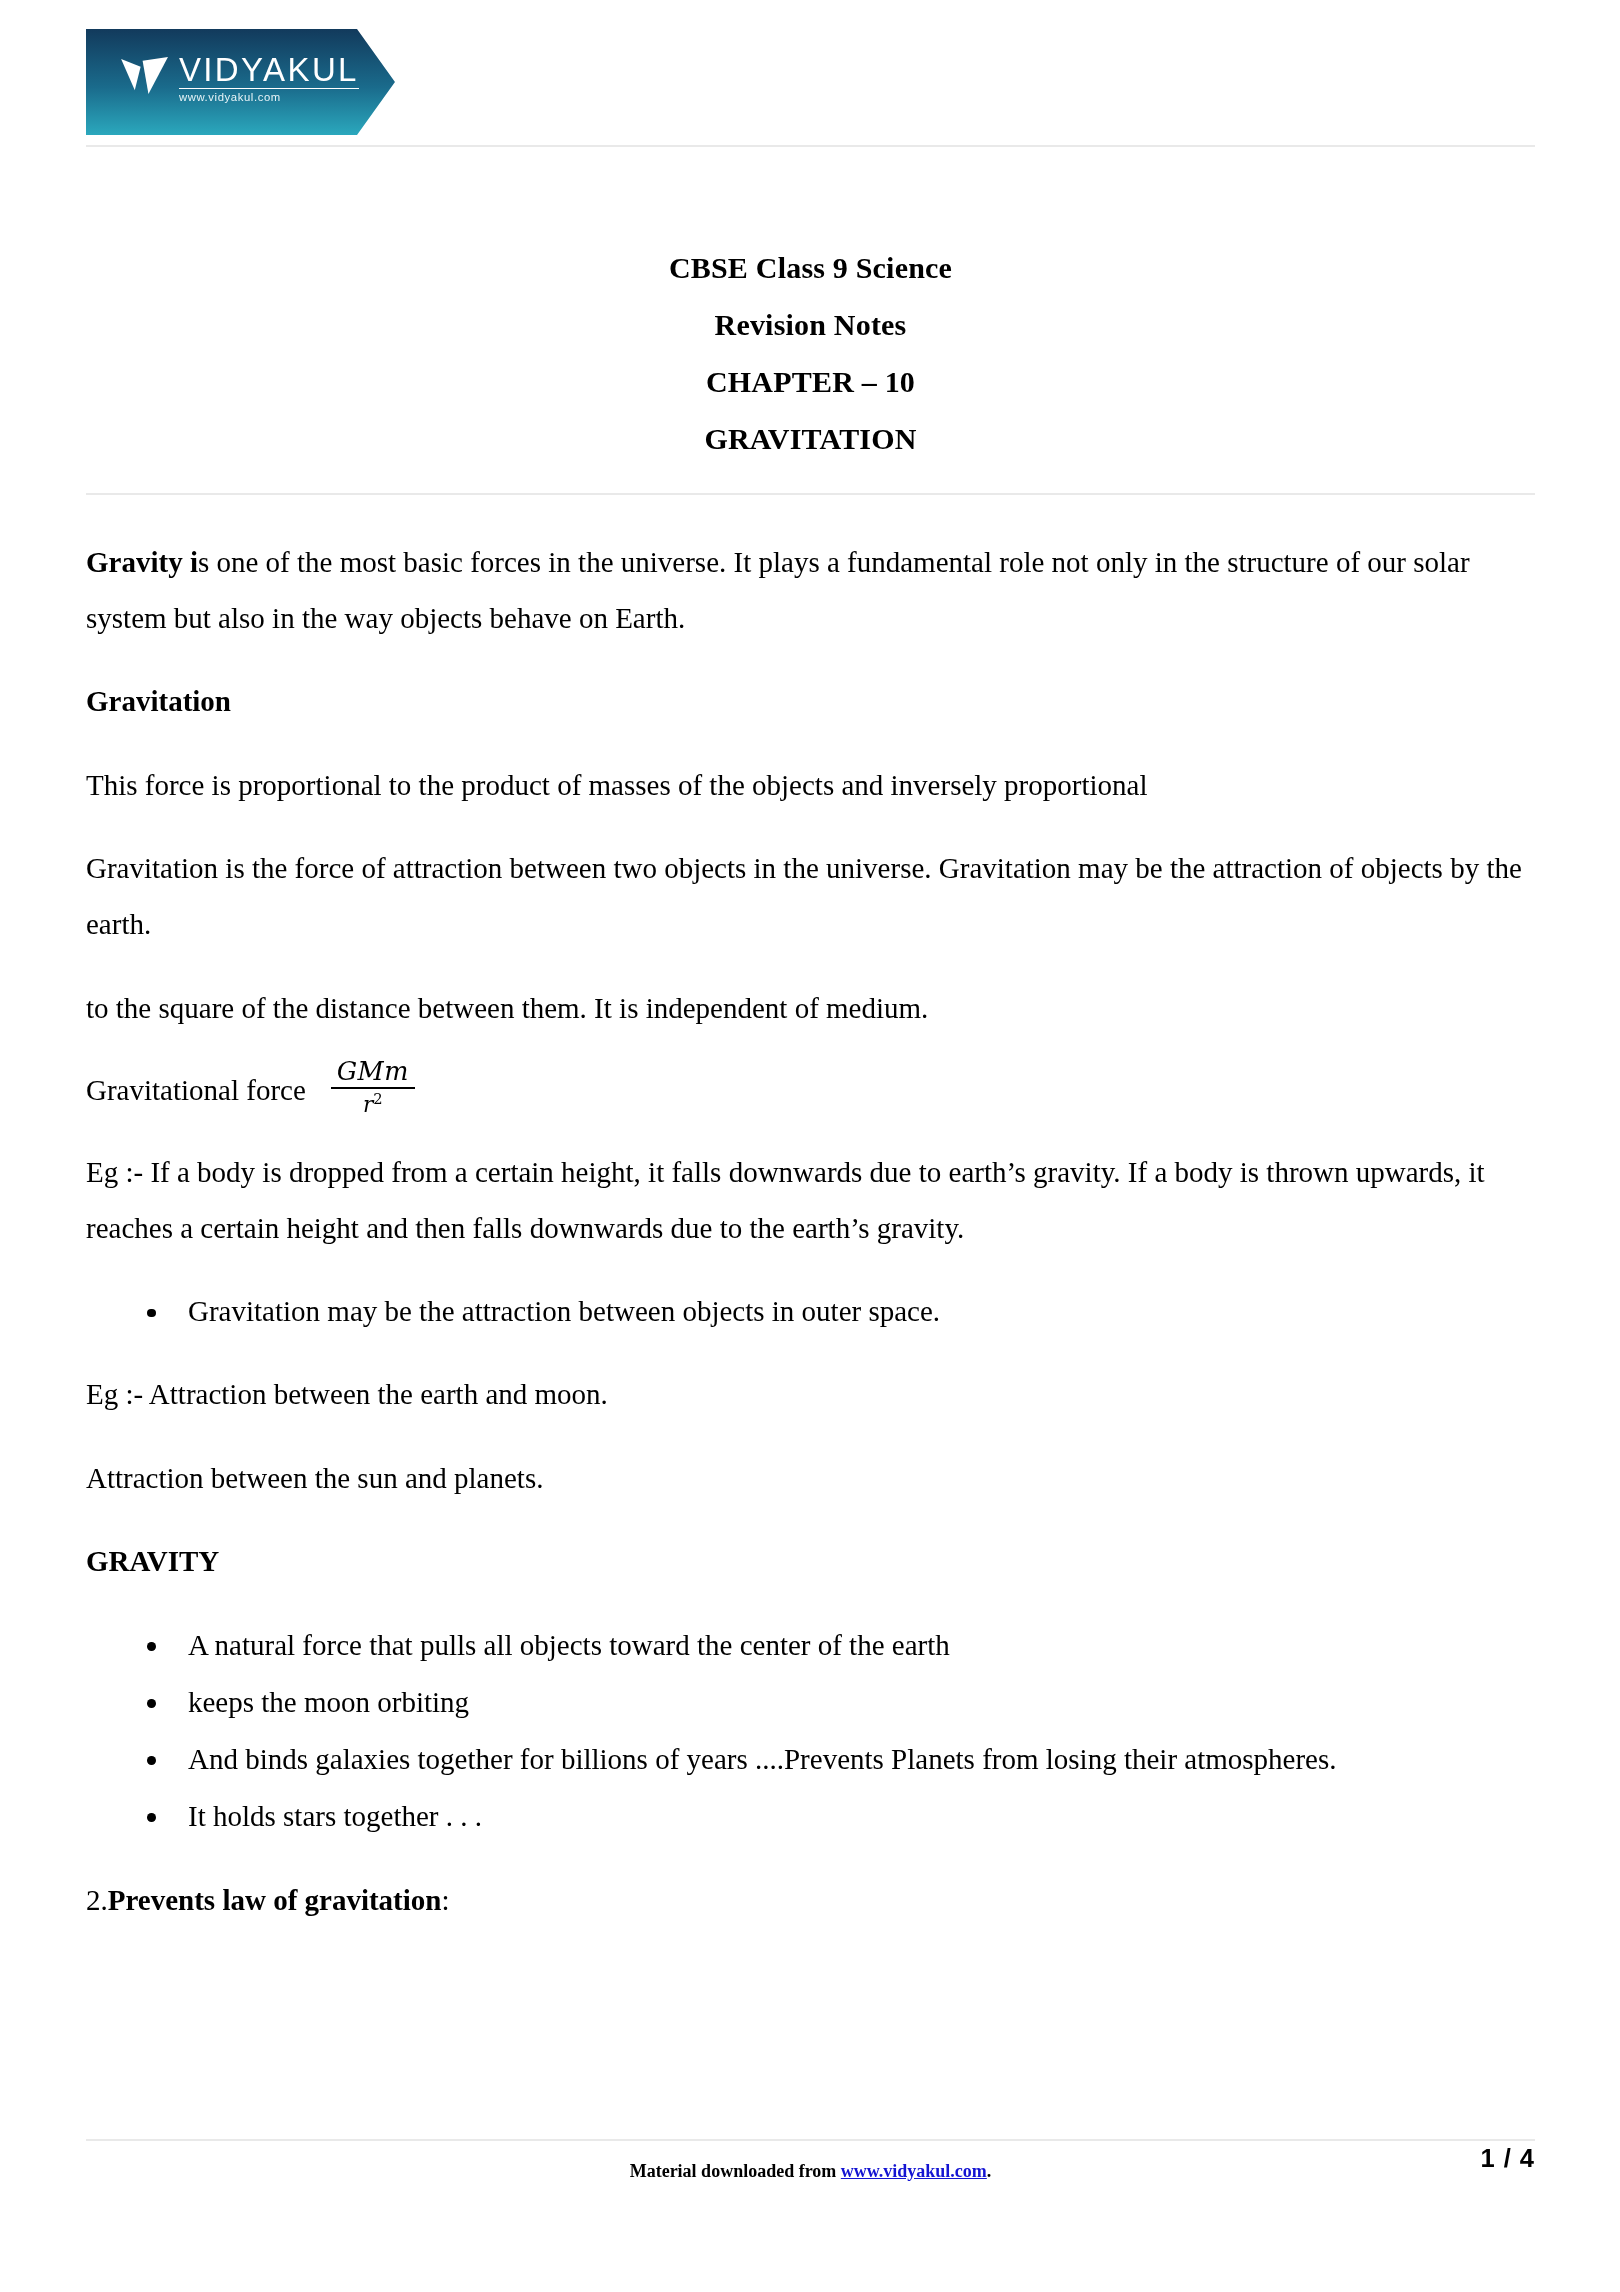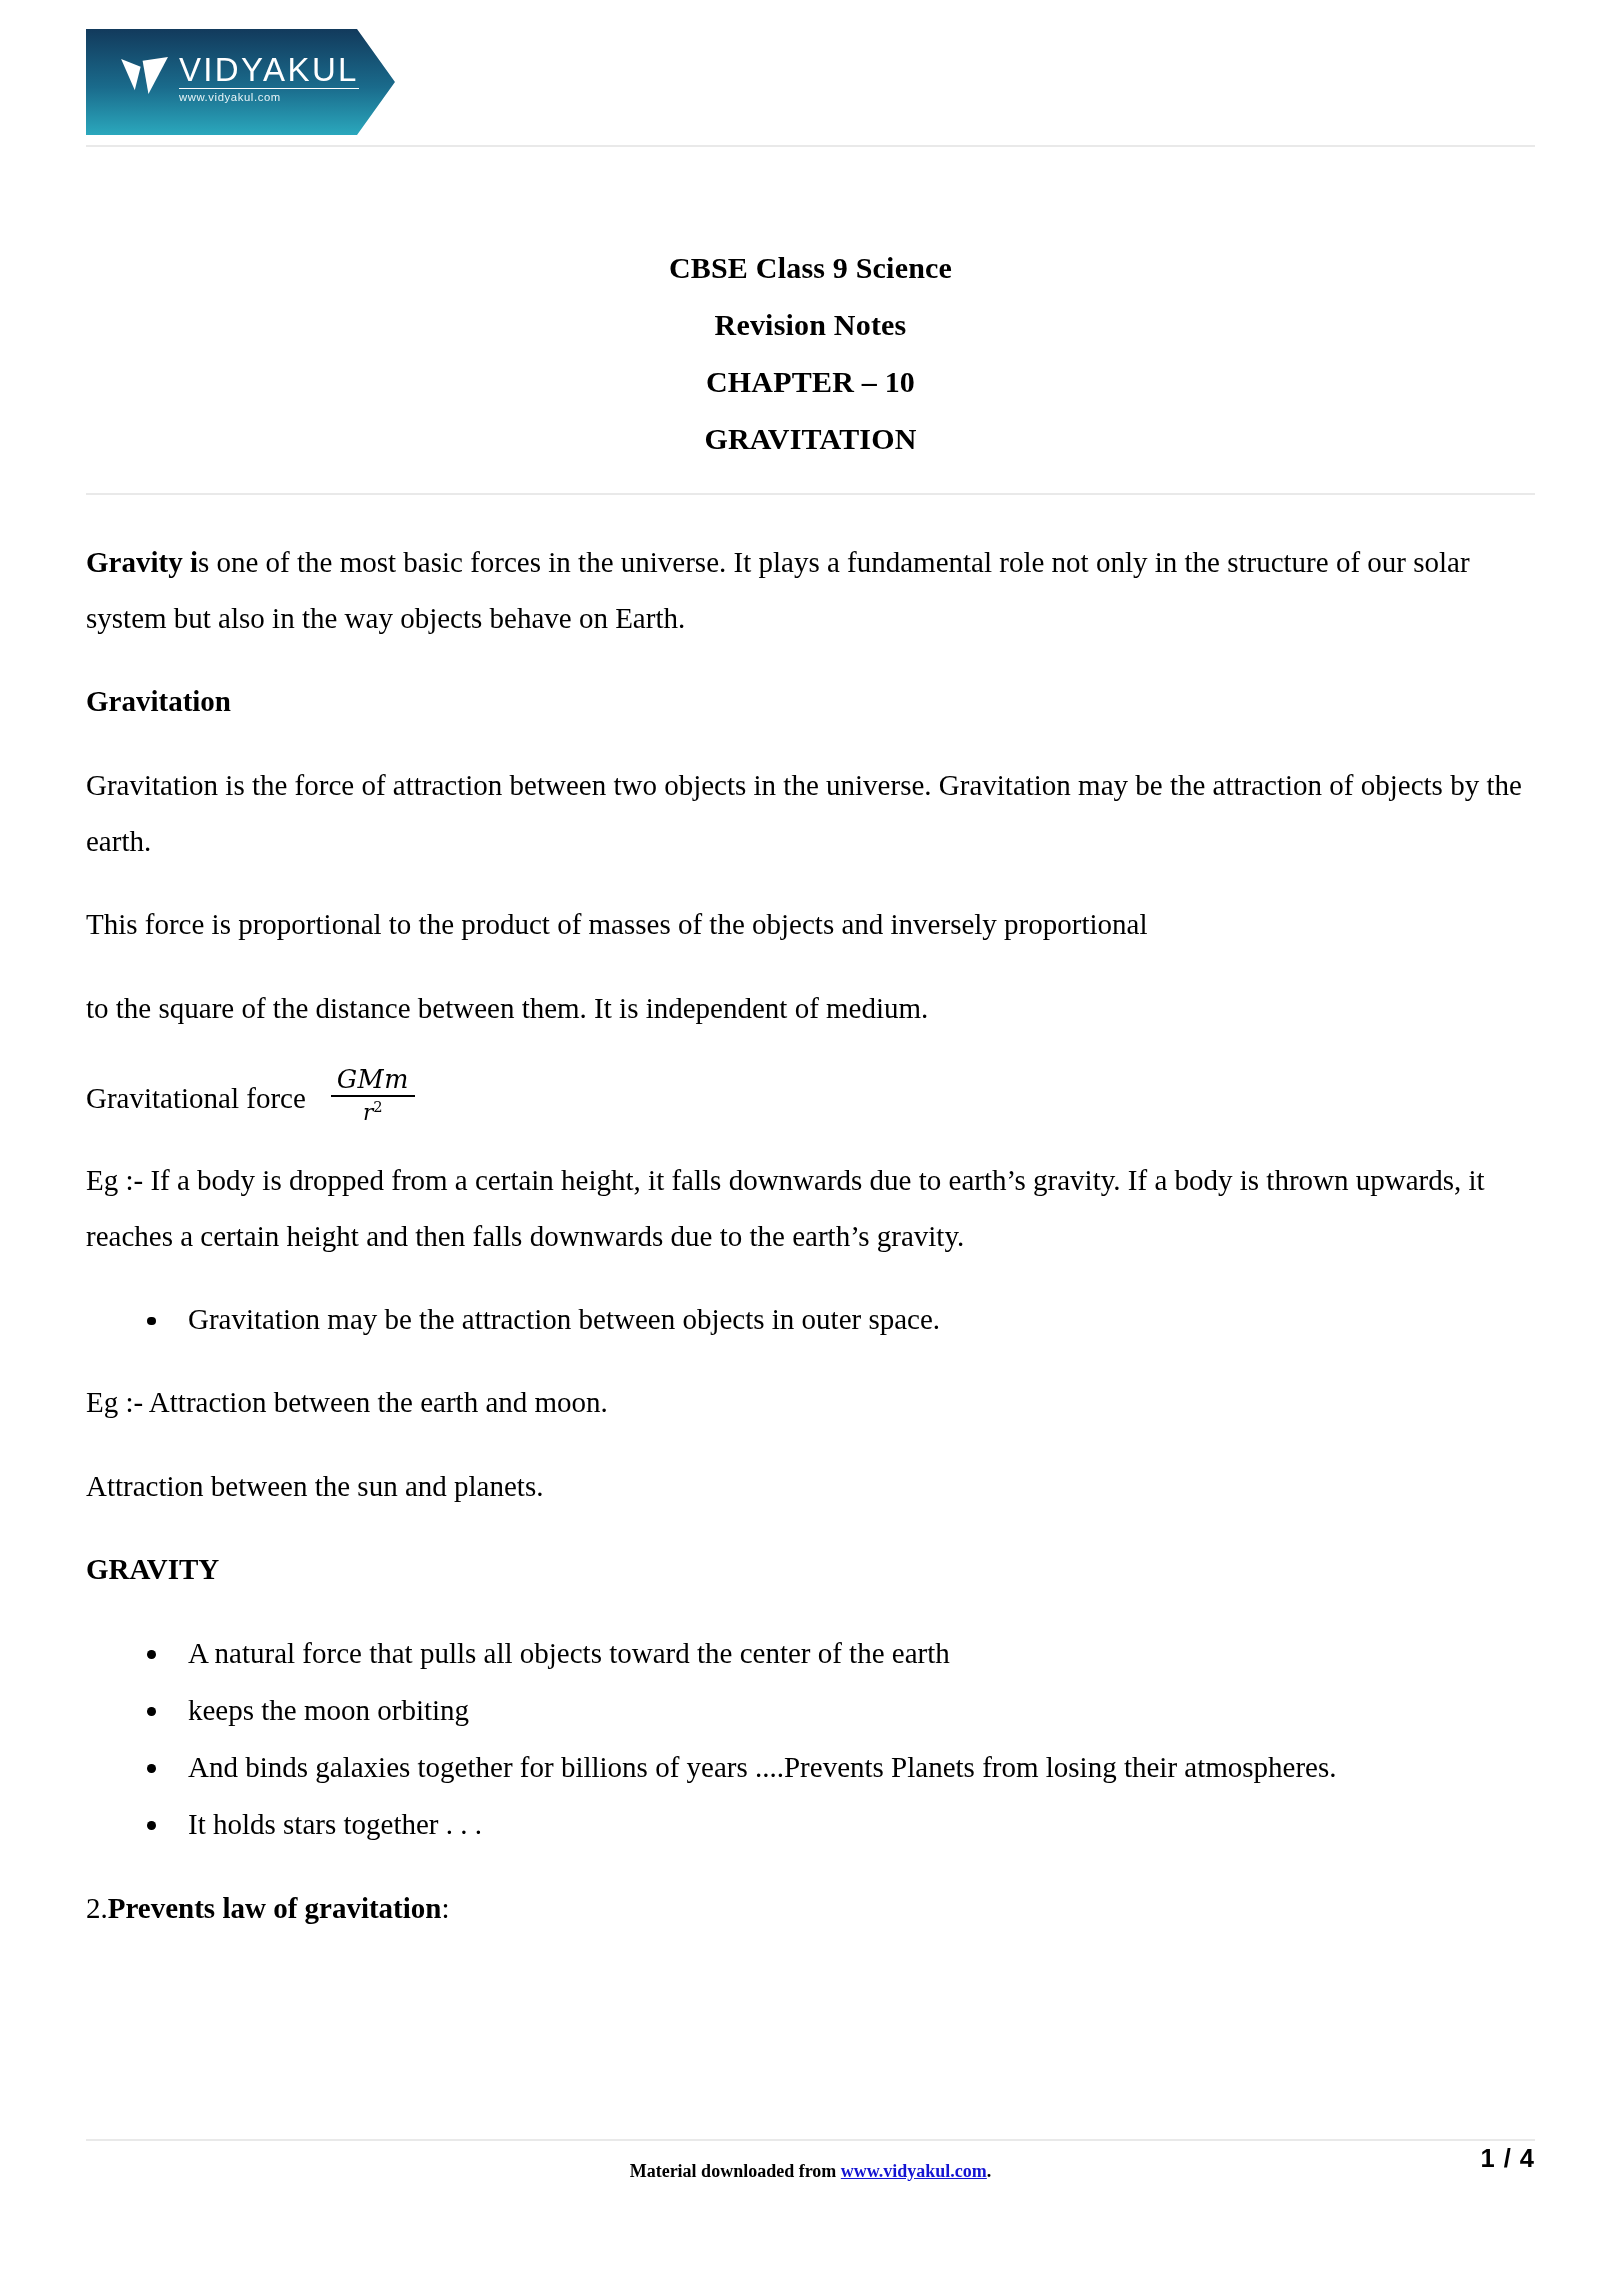--- a/index.html
+++ b/index.html
@@ -138,21 +138,20 @@
   }
   .frac {
     display: inline-flex;
     flex-direction: column;
     align-items: center;
     font-family: "DejaVu Serif", "Liberation Serif", serif;
     font-style: italic;
     line-height: 1;
     position: relative;
     top: -2px;
-    margin-top: 8px;
   }
   .frac .num {
     font-size: 25.5px;
     padding: 0 5.9px 2.9px 5.9px;
     letter-spacing: 0.5px;
   }
   .frac .bar {
     width: 100%;
     height: 2px;
     background: #000;
@@ -249,23 +248,23 @@
   </div>
 
   <div class="rule rule-mid"></div>
 
   <div class="body">
 
     <p class="para"><span class="b">Gravity i</span><span>s one of the most basic forces in the universe. It plays a fundamental role not only in the structure of our solar system but also in the way objects behave on Earth.</span></p>
 
     <p class="heading">Gravitation</p>
 
+    <p class="para">This force is proportional to the product of masses of the objects and inversely proportional</p>
+
     <p class="para">Gravitation is the force of attraction between two objects in the universe. Gravitation may be the attraction of objects by the earth.</p>
-
-    <p class="para">This force is proportional to the product of masses of the objects and inversely proportional</p>
 
     <p class="para tight">to the square of the distance between them. It is independent of medium.</p>
 
     <div class="formula-para">
       <span>Gravitational force</span>
       <span class="frac">
         <span class="num">GMm</span>
         <span class="bar"></span>
         <span class="den"><span>r</span><sup>2</sup></span>
       </span>

